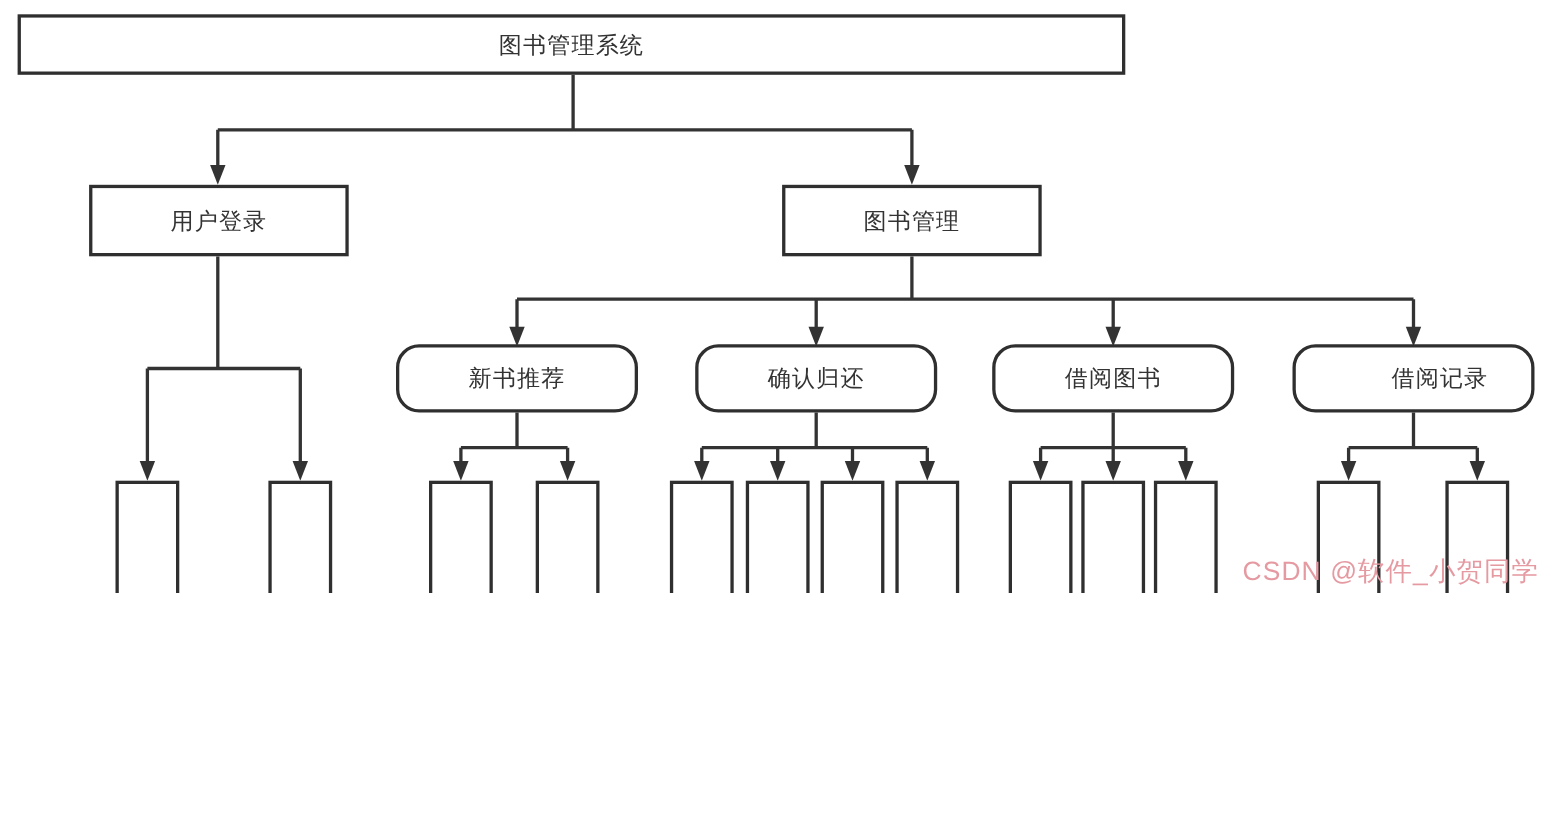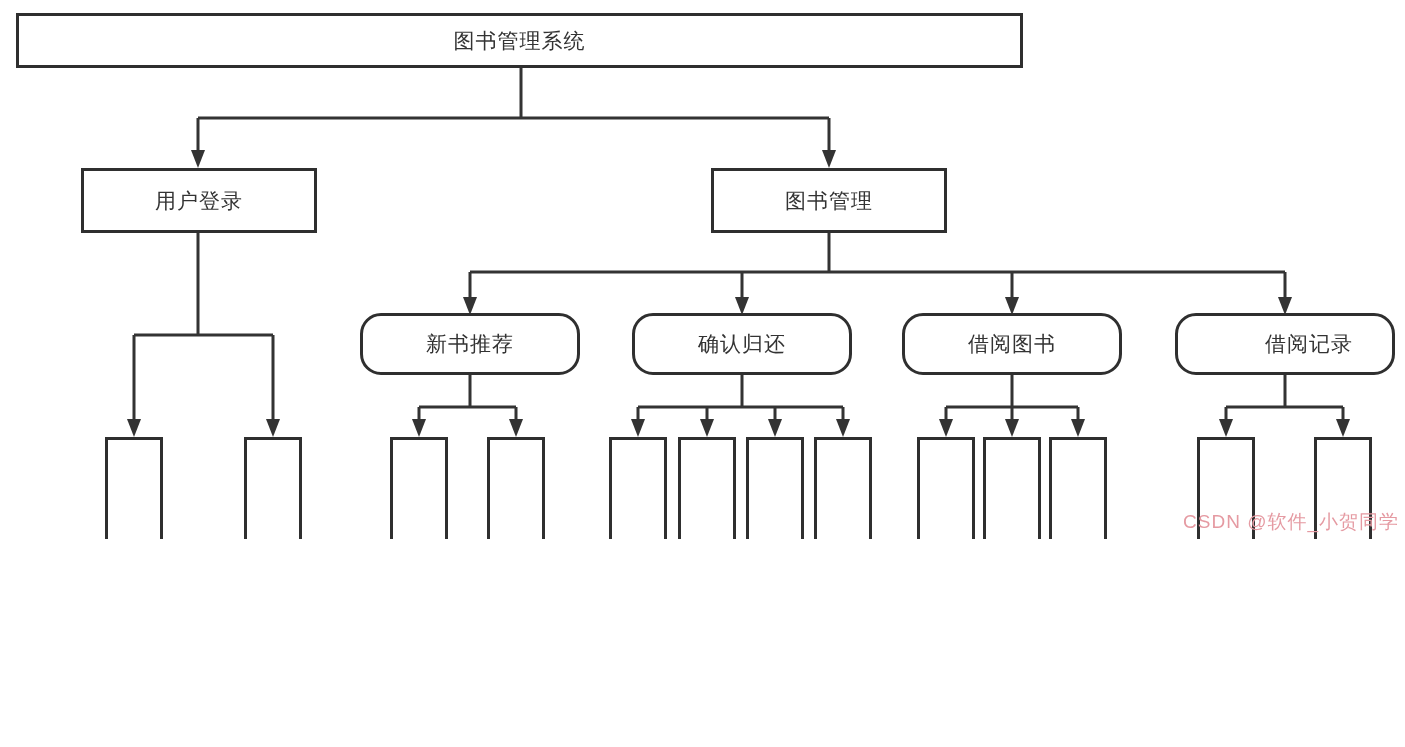--- a/index.html
+++ b/index.html
@@ -67,21 +67,21 @@
   .lf-9  { left: 917px; }
   .lf-10 { left: 983px; }
   .lf-11 { left: 1049px; }
   .lf-12 { left: 1197px; }
   .lf-13 { left: 1314px; }
 
   .watermark {
     position: absolute;
     right: 6px;
     bottom: 4px;
-    font-size: 19px;
+    font-size: 24px;
     color: #e59aa2;
     letter-spacing: 1px;
     white-space: nowrap;
     z-index: 10;
   }
 </style>
 </head>
 <body>
 
 <div class="canvas">

